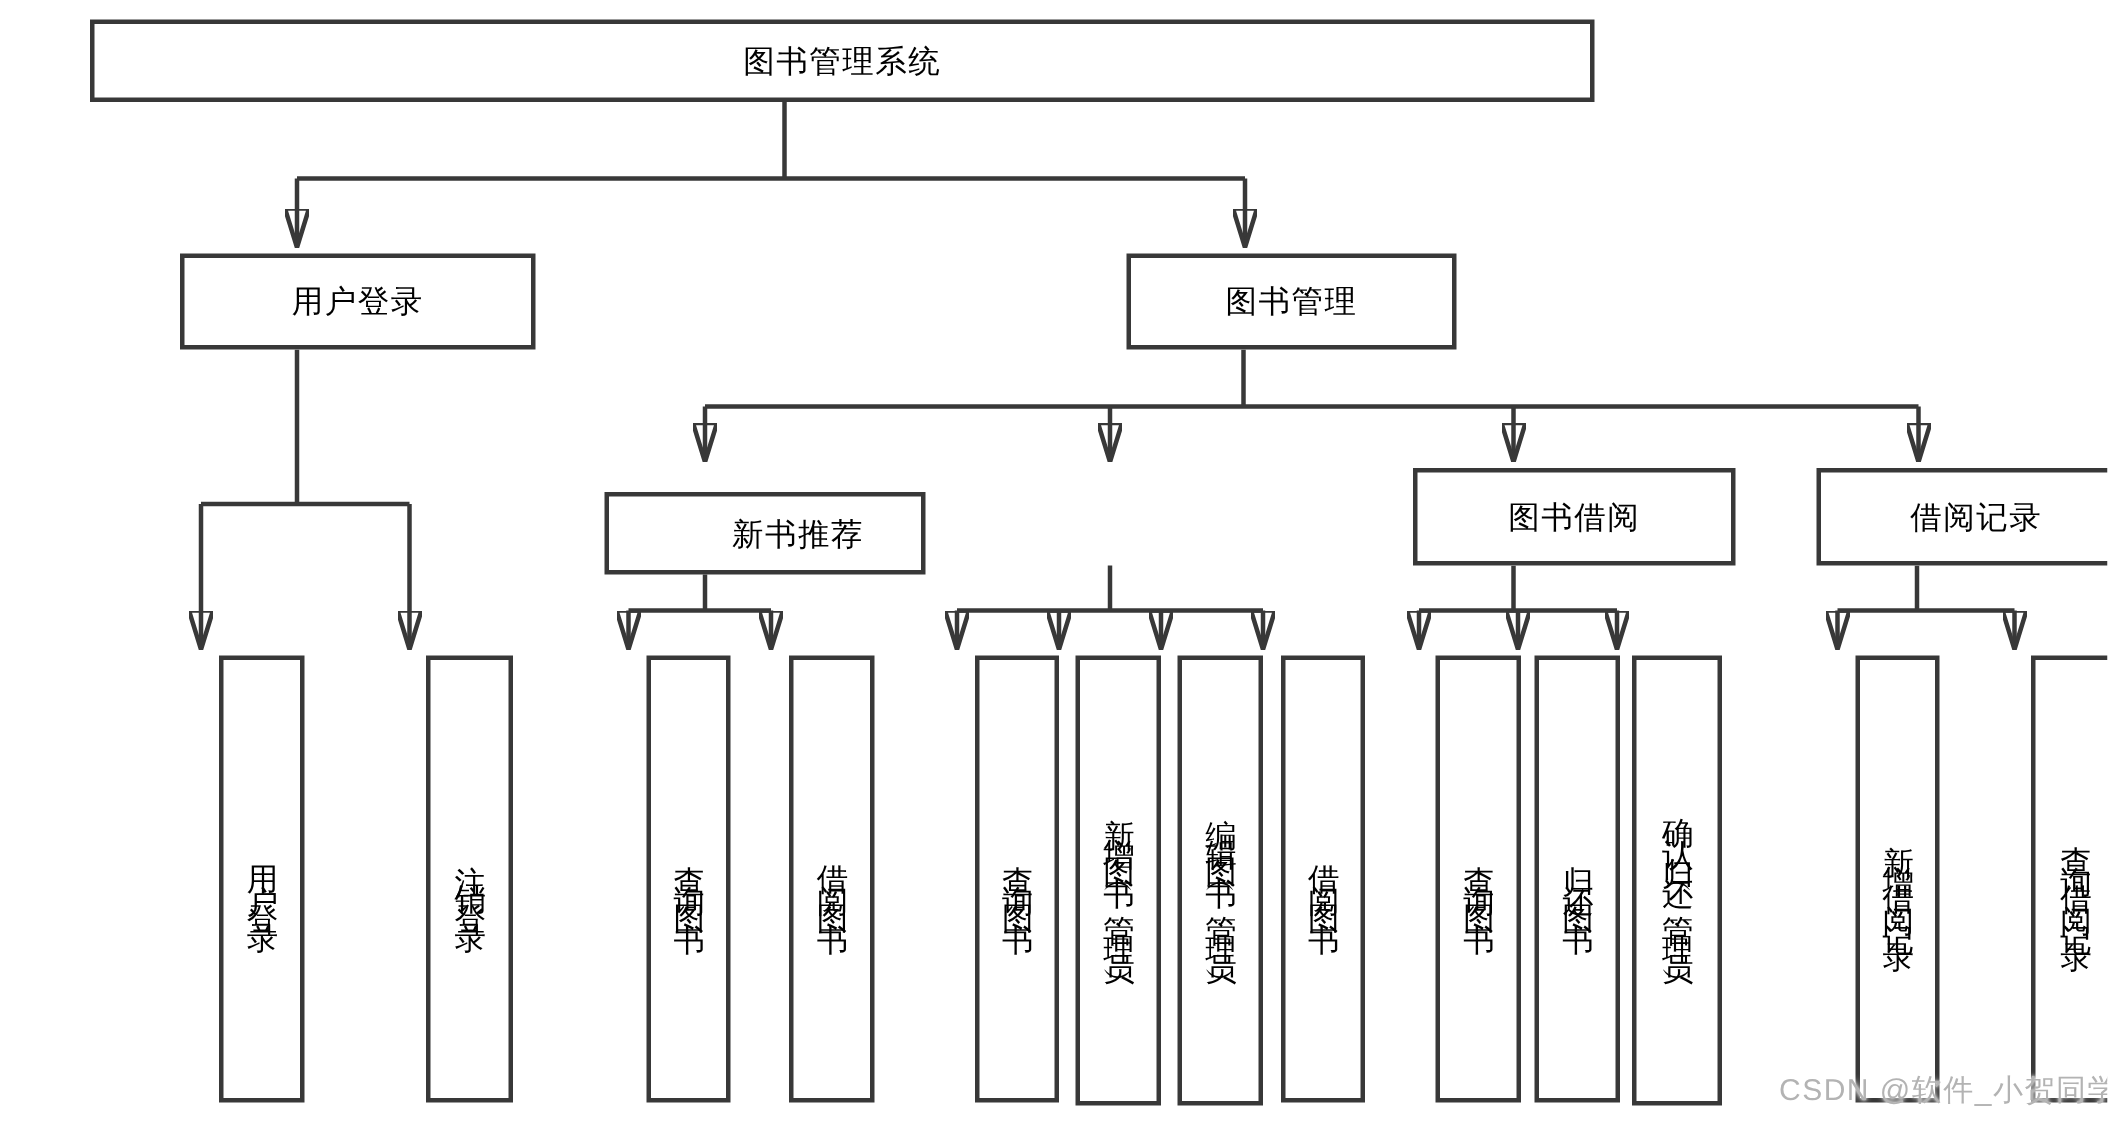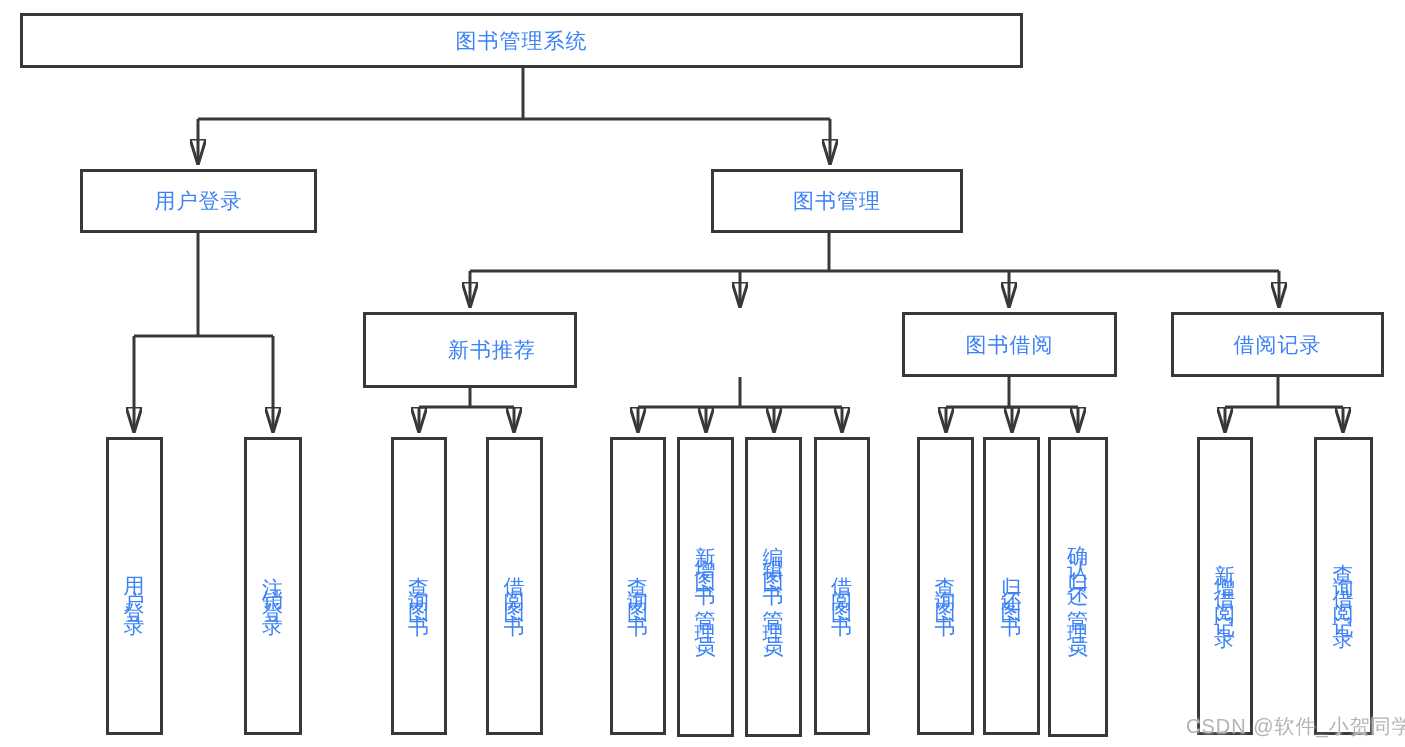--- a/index.html
+++ b/index.html
@@ -20,25 +20,26 @@
   .connectors path {
     stroke: #383838;
     stroke-width: 3;
     fill: none;
   }
   .box {
     position: absolute;
     box-sizing: border-box;
     border: 3px solid #383838;
     background: #ffffff;
-    color: #3b82f6;
+    color: #000000;
     display: flex;
     align-items: center;
     justify-content: center;
     z-index: 2;
+    margin-left: 40px;
   }
   .h-box {
     font-size: 21px;
     letter-spacing: 1px;
   }
   .v-box {
     writing-mode: vertical-rl;
     text-orientation: mixed;
     font-size: 21px;
     letter-spacing: 13px;
@@ -106,23 +107,23 @@
 
     <path d="M1278 377 V407"></path>
     <path d="M1225 407 H1343"></path>
     <path d="M1225 407 V431" marker-end="url(#arrow)"></path>
     <path d="M1343 407 V431" marker-end="url(#arrow)"></path>
   </svg>
 
   <div class="box h-box" style="left:20px; top:13px; width:1003px; height:55px;">图书管理系统</div>
 
   <div class="box h-box" style="left:80px; top:169px; width:237px; height:64px;">用户登录</div>
-  <div class="box h-box" style="left:711px; top:169px; width:252px; height:64px;">图书管理</div>
+  <div class="box h-box" style="left:711px; top:169px; width:220px; height:64px;">图书管理</div>
 
-  <div class="box h-box" style="left:363px; top:312px; width:214px; height:76px;padding-left:44px;">新书推荐</div>
+  <div class="box h-box" style="left:363px; top:328px; width:214px; height:55px;padding-left:44px;">新书推荐</div>
   <div class="box h-box" style="left:902px; top:312px; width:215px; height:65px;">图书借阅</div>
   <div class="box h-box" style="left:1171px; top:312px; width:213px; height:65px;">借阅记录</div>
 
   <div class="box v-box" style="left:106px; top:437px; width:57px; height:298px;">用户登录</div>
   <div class="box v-box" style="left:244px; top:437px; width:58px; height:298px;">注销登录</div>
 
   <div class="box v-box" style="left:391px; top:437px; width:56px; height:298px;">查询图书</div>
   <div class="box v-box" style="left:486px; top:437px; width:57px; height:298px;">借阅图书</div>
 
   <div class="box v-box" style="left:610px; top:437px; width:56px; height:298px;">查询图书</div>

